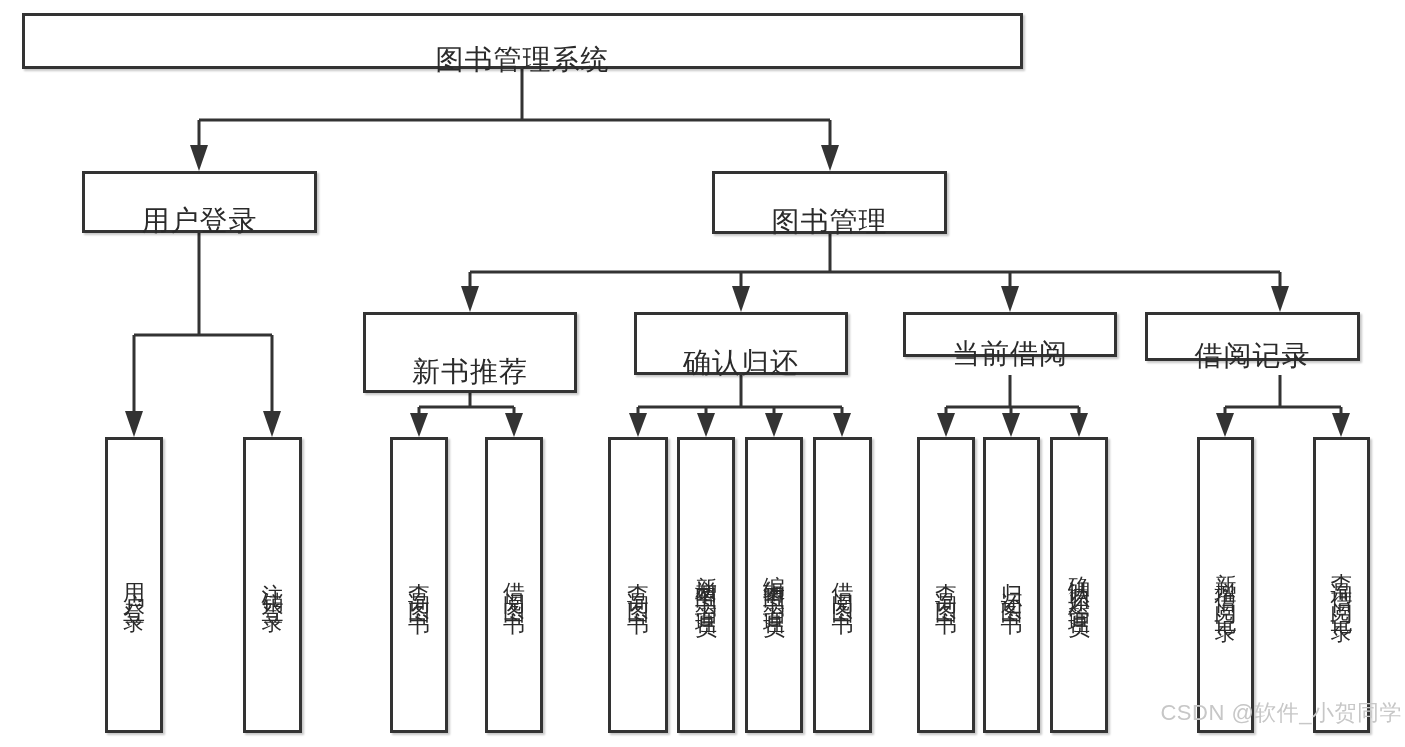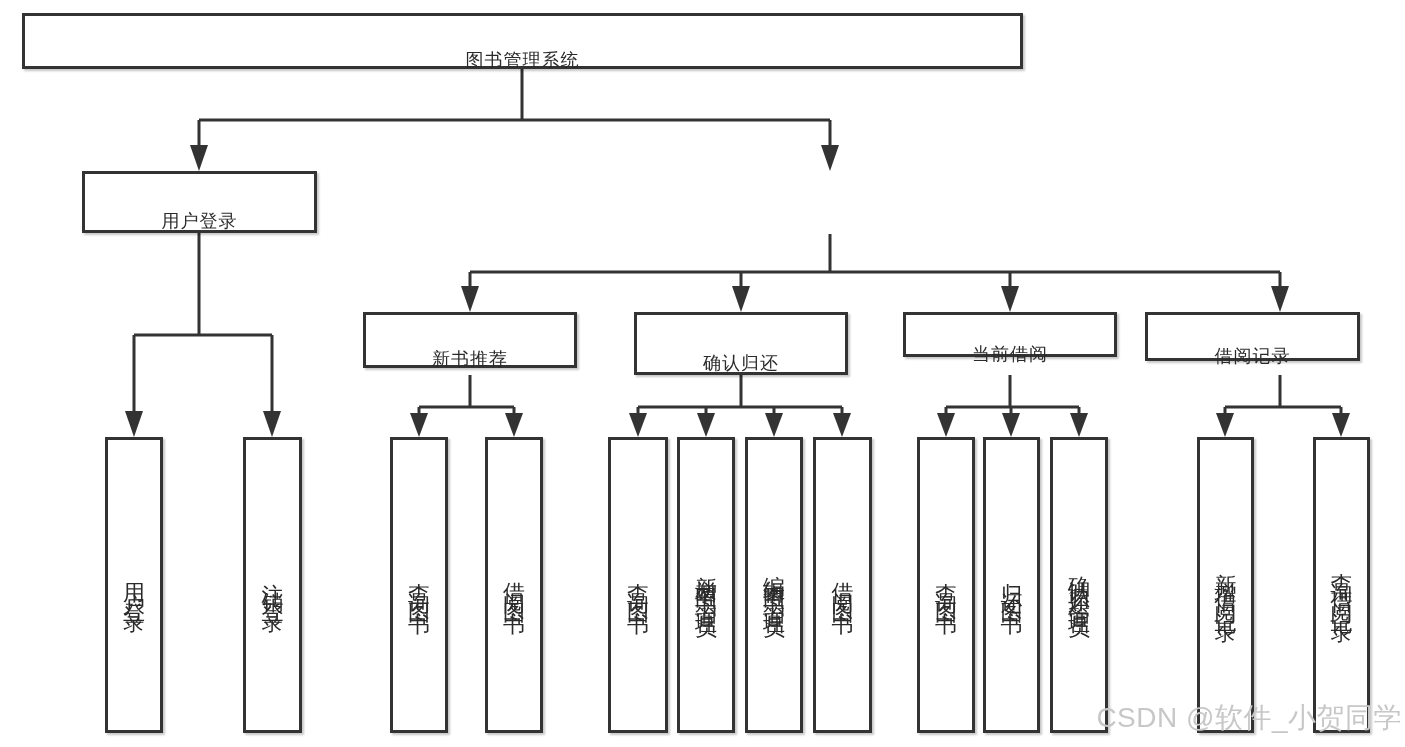--- a/index.html
+++ b/index.html
@@ -16,40 +16,40 @@
     position:absolute;
     box-sizing:border-box;
     background:#ffffff;
     border:3px solid #333333;
     display:flex;
     align-items:center;
     justify-content:center;
     box-shadow:2px 2px 2px rgba(0,0,0,0.22);
   }
   .h-label{
-    font-size:18px;
+    font-size:28px;
     letter-spacing:1px;
     color:#2a2a2a;
     white-space:nowrap;
     margin-top:38px;
   }
   .v-label{
     writing-mode:vertical-rl;
     text-orientation:mixed;
     font-size:22px;
     letter-spacing:10px;
     color:#2a2a2a;
     line-height:1;
   }
   .v-label.tight{letter-spacing:6px;}
   .watermark{
     position:absolute;
     right:3px;
-    bottom:10px;
-    font-size:28px;
+    bottom:19px;
+    font-size:22px;
     letter-spacing:0.5px;
     color:#c7c7c7;
     white-space:nowrap;
     z-index:5;
   }
 </style>
 </head>
 <body>
 
 <div class="stage">
@@ -101,22 +101,25 @@
     </g>
   </svg>
 
   <div class="box" style="left:22px;top:13px;width:1001px;height:56px">
     <span class="h-label">图书管理系统</span>
   </div>
 
   <div class="box" style="left:82px;top:171px;width:235px;height:62px">
     <span class="h-label">用户登录</span>
   </div>
+  <div class="box" style="left:712px;top:171px;width:235px;height:63px">
+    <span class="h-label">图书管理</span>
+  </div>
 
-  <div class="box" style="left:363px;top:312px;width:214px;height:56px">
+  <div class="box" style="left:363px;top:312px;width:214px;height:81px">
     <span class="h-label">新书推荐</span>
   </div>
   <div class="box" style="left:634px;top:312px;width:214px;height:63px">
     <span class="h-label">确认归还</span>
   </div>
   <div class="box" style="left:903px;top:312px;width:214px;height:45px">
     <span class="h-label">当前借阅</span>
   </div>
   <div class="box" style="left:1145px;top:312px;width:215px;height:49px">
     <span class="h-label">借阅记录</span>

